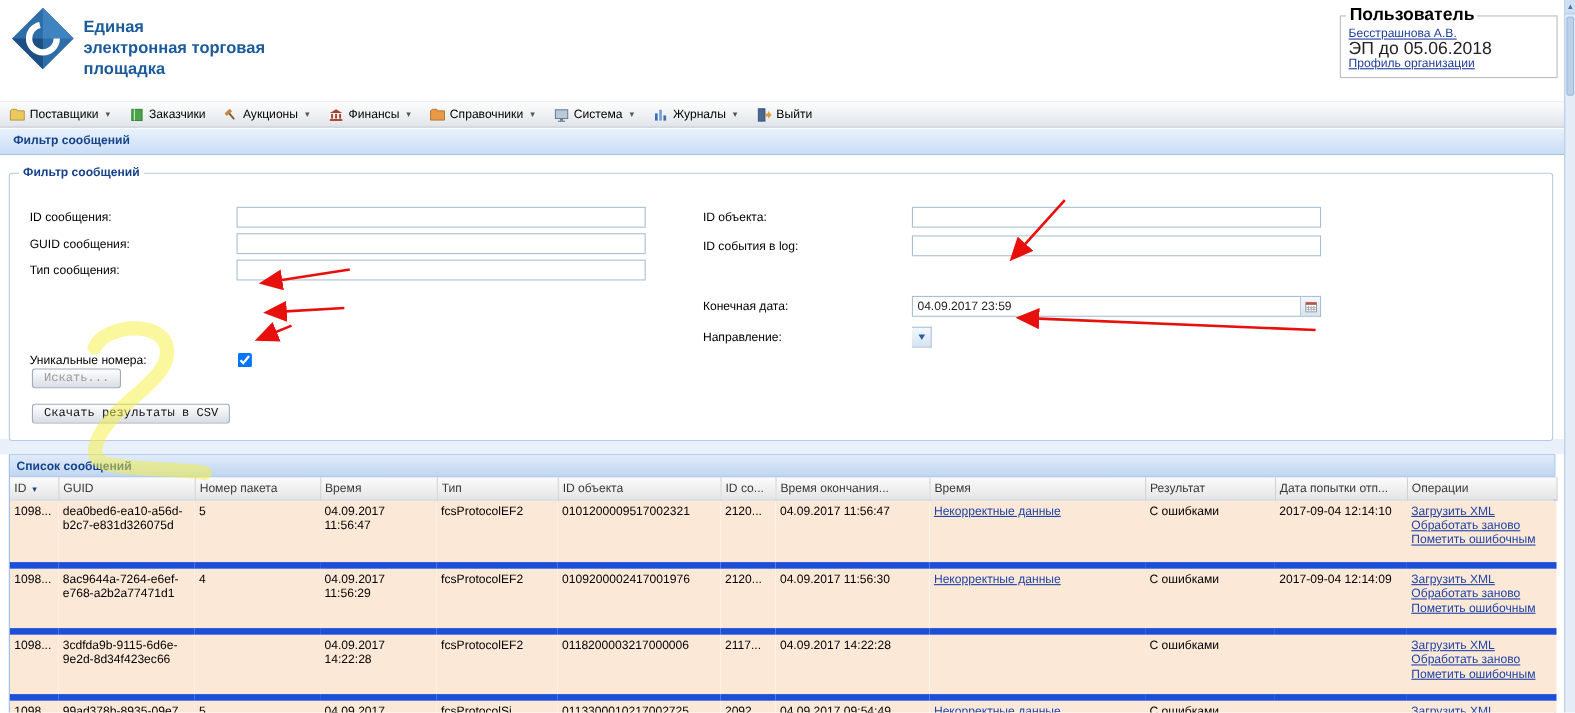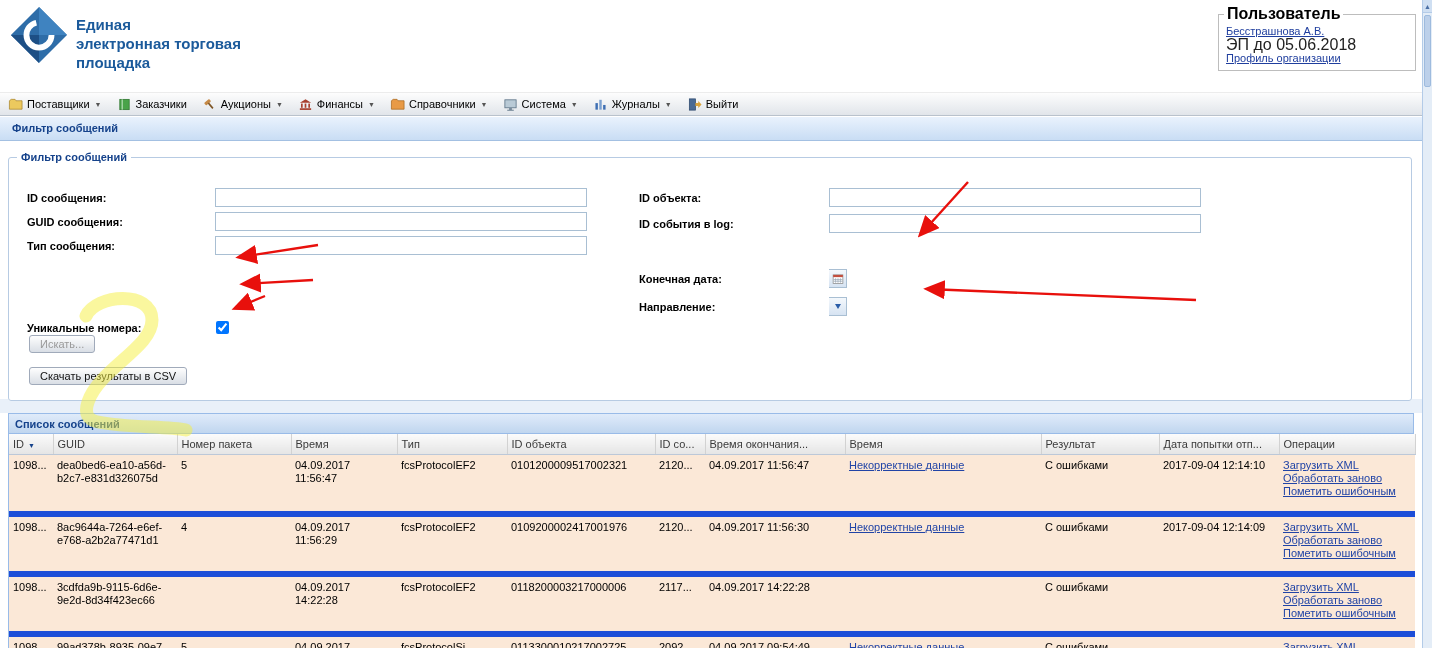--- a/index.html
+++ b/index.html
@@ -31,32 +31,32 @@
 
   
   .content{position:absolute;left:0;top:141px;width:1422px;height:507px;background:#fff}
   .gapstrip{position:absolute;left:0;top:258px;width:1422px;height:14px;background:#e9f0f9}
 
   
   .filterset{position:absolute;left:8px;top:10px;width:1404px;height:250px;
              border:1px solid #b7cbe3;border-radius:3px;background:#fff}
   .filterset legend{color:#15428b;font-weight:bold;padding:0 4px;margin-left:8px}
   .frow{position:absolute;display:flex;align-items:center;height:21px}
-  .flabel{display:inline-block;width:188px;font-weight:bold}
+  .flabel{display:inline-block;width:188px;font-weight:normal}
   .flabel2{width:190px}
   .ftext{width:372px;height:19px;border:1px solid #a9bfd3;padding:1px 4px;background:#fff;
          font-family:"Liberation Sans",sans-serif;font-size:11px;color:#222}
   .dtext{width:354px}
   .trigger{width:18px;height:19px;border:1px solid #a9bfd3;border-left:none;cursor:pointer;
            background:linear-gradient(#f4f8fc,#d6e3f2);display:flex;align-items:center;justify-content:center}
   .tri{width:0;height:0;border-left:3.5px solid transparent;border-right:3.5px solid transparent;
        border-top:5px solid #2a5da8}
   .fcheck{width:13px;height:13px;margin-left:1px}
   .btn{border:1px solid #a0aaba;border-radius:3px;background:linear-gradient(#fefefe,#d9dee5);
-       padding:2px 10px;font-family:Liberation Sans, sans-serif;font-size:11px;color:#111;cursor:pointer}
+       padding:2px 10px;font-family:Liberation Mono, monospace;font-size:11px;color:#111;cursor:pointer}
   .btndis{color:#9a9a9a}
 
   
   .gridpanel{position:absolute;left:8px;top:272px;width:1406px;border:1px solid #99bbe8;background:#fff}
   .gridtitle{height:20px;background:linear-gradient(#e0ebfa,#c0d6ef);color:#15428b;font-weight:bold;
              line-height:20px;padding-left:6px;border-bottom:1px solid #99bbe8}
   table{width:1404px;table-layout:fixed;border-collapse:collapse}
   thead th{height:20px;background:linear-gradient(#fbfbfb,#e5e5e5);border-right:1px solid #d2d2d2;
            border-bottom:1px solid #bcc8d8;font-weight:normal;text-align:left;padding:2px 4px;
            color:#3a3a3a;white-space:nowrap;overflow:hidden;cursor:pointer}
@@ -204,20 +204,21 @@
       <div class="frow" style="left:630px;top:50px">
         <label class="flabel flabel2">ID события в log:</label>
         <input class="ftext" type="text" value="" style="">
       </div>
       <div class="frow" style="left:630px;top:24px">
         <label class="flabel flabel2">ID объекта:</label>
         <input class="ftext" type="text" value="" style="">
       </div>
       <div class="frow" style="left:630px;top:105px">
         <label class="flabel flabel2">Конечная дата:</label>
+        <input class="ftext dtext" type="text" value="04.09.2017 23:59" style="">
         <span class="trigger">
           <svg width="12" height="12" viewBox="0 0 16 16">
               <rect x="1.5" y="2.5" width="13" height="11.5" fill="#fff" stroke="#8a8a8a"></rect>
               <rect x="1.5" y="2.5" width="13" height="3" fill="#c24f3f"></rect>
               <g stroke="#9aa7b6" stroke-width="1">
                 <line x1="4.8" y1="7" x2="4.8" y2="13"></line>
                 <line x1="8" y1="7" x2="8" y2="13"></line>
                 <line x1="11.2" y1="7" x2="11.2" y2="13"></line>
                 <line x1="2" y1="8.8" x2="14" y2="8.8"></line>
                 <line x1="2" y1="11" x2="14" y2="11"></line>

